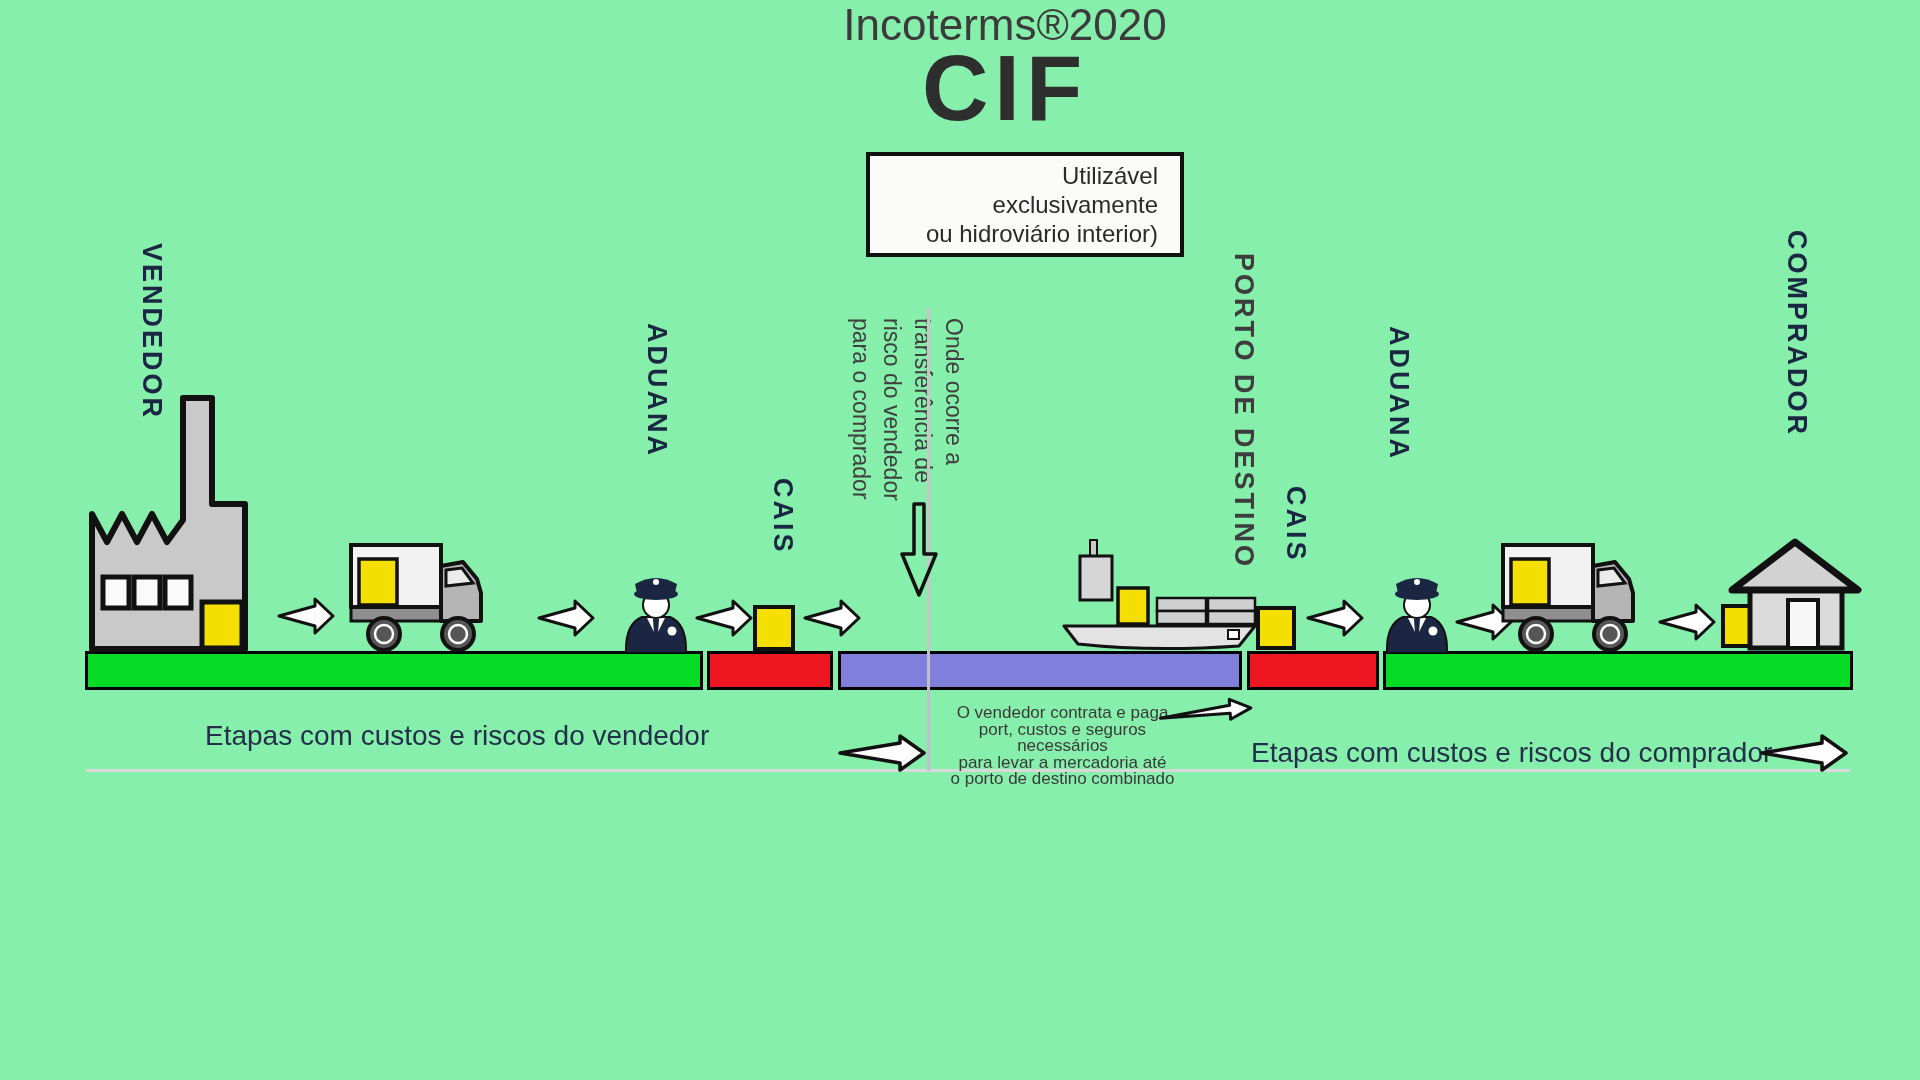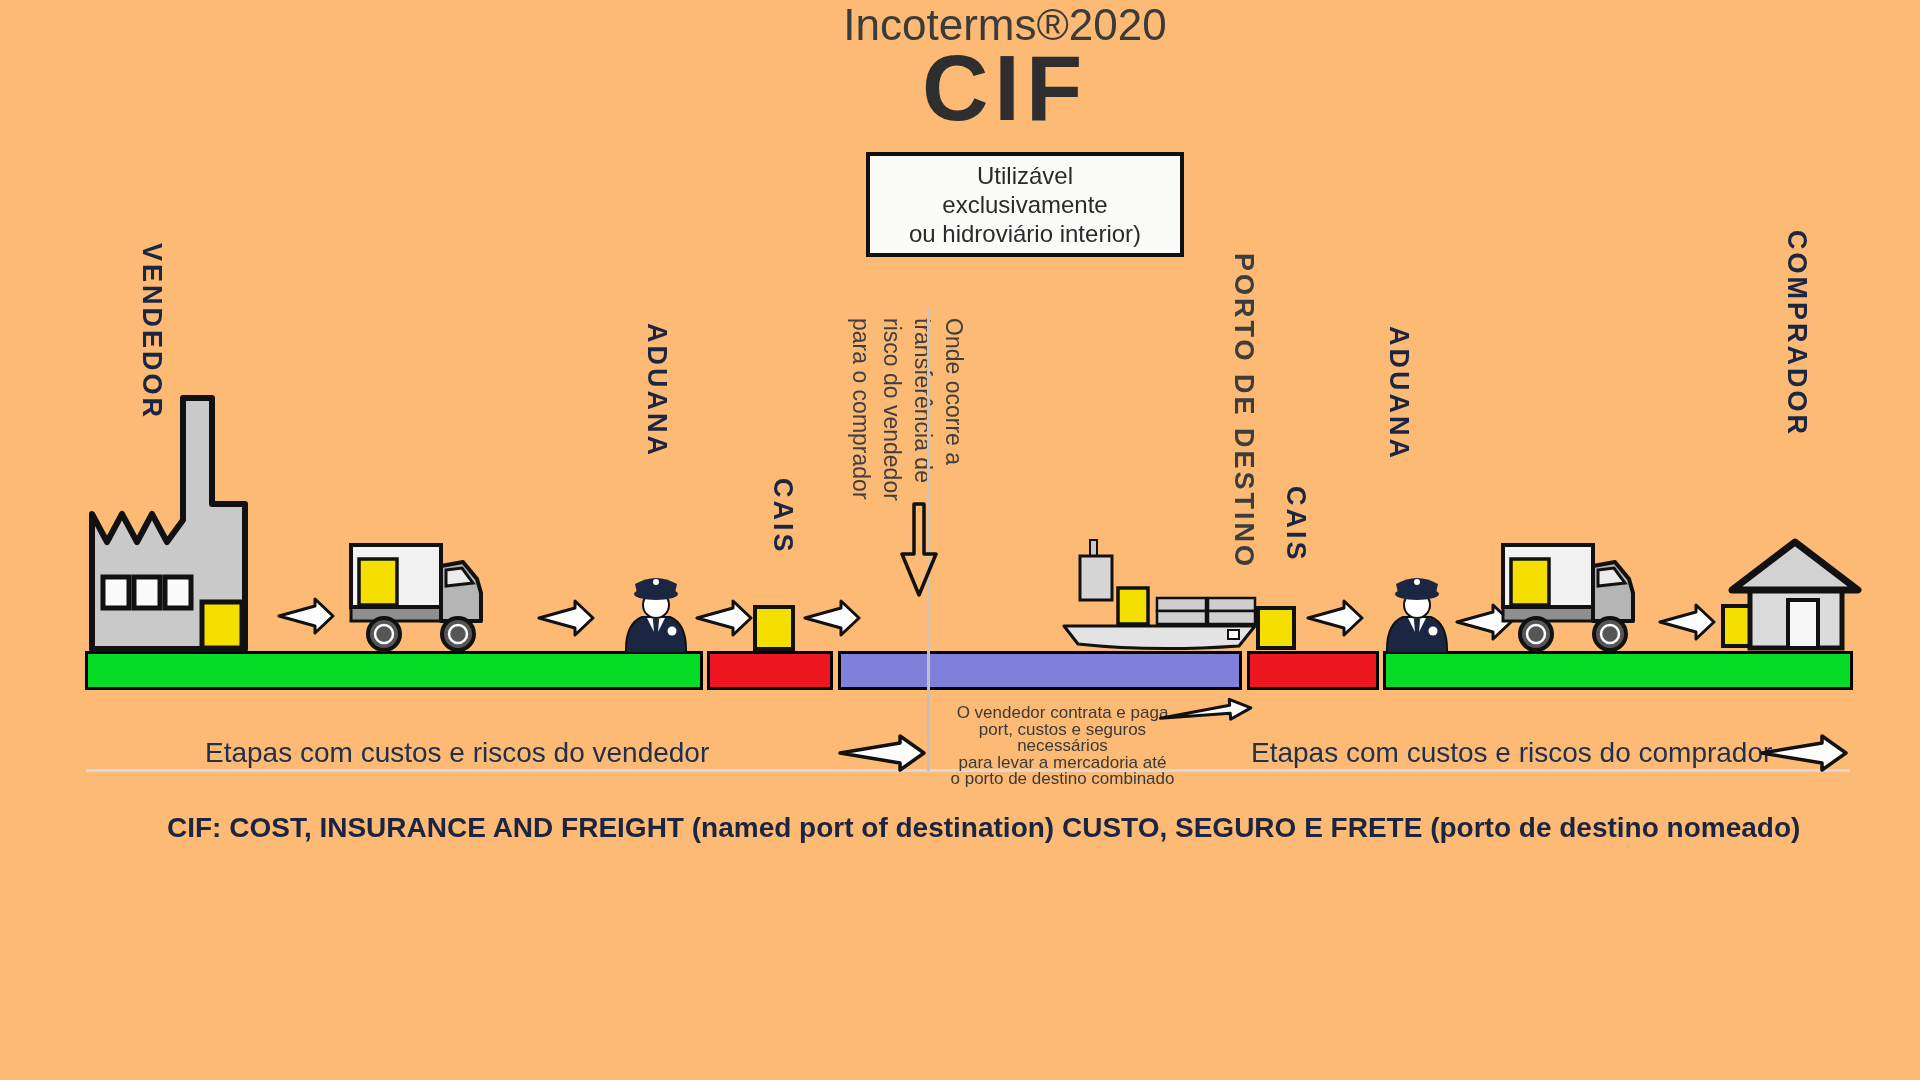--- a/index.html
+++ b/index.html
@@ -1,26 +1,26 @@
 <!DOCTYPE html>
 <html><head>
 <meta charset="utf-8">
 <style>
   html,body{margin:0;padding:0;background:#f6f6f5;}
-  #canvas{position:relative;width:1920px;height:1080px;background:#fdba74;overflow:hidden;
+  #canvas{position:relative;width:1920px;height:1080px;background:#86efac;overflow:hidden;
           font-family:"Liberation Sans",sans-serif;}
   .abs{position:absolute;}
 
   
   .brand{left:790px;top:0px;width:430px;text-align:center;font-size:44px;color:#3b3b3b;letter-spacing:0px;}
   .term{left:790px;top:36px;width:430px;text-align:center;font-size:92px;font-weight:700;letter-spacing:6px;color:#2e2e2e;}
 
   
   .note-box{left:866px;top:152px;width:318px;border:4px solid #111;background:#fbfbfa;
-            text-align:center;font-size:24px;line-height:29px;color:#2b2b2b;padding:5px 22px;box-sizing:border-box;}
+            text-align:right;font-size:24px;line-height:29px;color:#2b2b2b;padding:5px 22px;box-sizing:border-box;}
 
   
   .vlabel{writing-mode:vertical-rl;font-weight:700;font-size:27px;letter-spacing:3px;white-space:nowrap;}
   .lab-vendedor{left:136px;top:243px;}
   .lab-aduana-o{left:641px;top:323px;}
   .lab-cais-o{left:767px;top:478px;}
   .lab-porto{left:1228px;top:253px;}
   .lab-cais-d{left:1280px;top:486px;}
   .lab-aduana-d{left:1383px;top:326px;}
   .lab-comprador{left:1781px;top:230px;}
@@ -58,21 +58,21 @@
   .arr1{left:277px;top:596px;}
   .arr2{left:537px;top:598px;}
   .arr3{left:695px;top:598px;}
   .arr4{left:803px;top:598px;}
   .arr5{left:1306px;top:598px;}
   .arr6{left:1455px;top:602px;}
   .arr7{left:1658px;top:602px;}
 
   
   .span-text{font-size:28px;color:#23304a;white-space:nowrap;z-index:3;}
-  .seller-span{left:205px;top:737px;}
+  .seller-span{left:205px;top:720px;}
   .buyer-span{left:1251px;top:737px;}
   .span-arrow{width:88px;height:38px;z-index:3;}
   .seller-arrow{left:838px;top:734px;}
   .buyer-arrow{left:1760px;top:734px;}
   .freight-note{left:945px;top:705px;width:235px;text-align:center;font-size:17px;line-height:16.5px;color:#3a3a3a;z-index:3;}
   .freight-arrow{left:1158px;top:698px;width:95px;height:26px;transform:rotate(-4deg);z-index:3;}
   .divider{left:86px;top:769px;width:1764px;height:3px;background:#d9d9d9;z-index:2;}
 
   
   .definition{left:167px;top:812px;font-size:28px;font-weight:700;color:#1b2440;white-space:nowrap;}
@@ -228,15 +228,14 @@
     <div>port, custos e seguros necessários</div>
     <div>para levar a mercadoria até</div>
     <div>o porto de destino combinado</div>
   </div>
   <svg class="abs freight-arrow" viewBox="0 0 95 26">
       <path d="M2 17 L72 9 L72 3 L93 13 L72 23 L72 17 Z" fill="#fdfdfd" stroke="#111" stroke-width="3" stroke-linejoin="round"></path>
     </svg>
 
   <div class="abs divider"></div>
 
-  <div class="abs definition">CIF: COST, INSURANCE AND FREIGHT (named port of destination) CUSTO, SEGURO E FRETE (porto de destino nomeado)</div>
 
 </div>
 
 </body></html>

